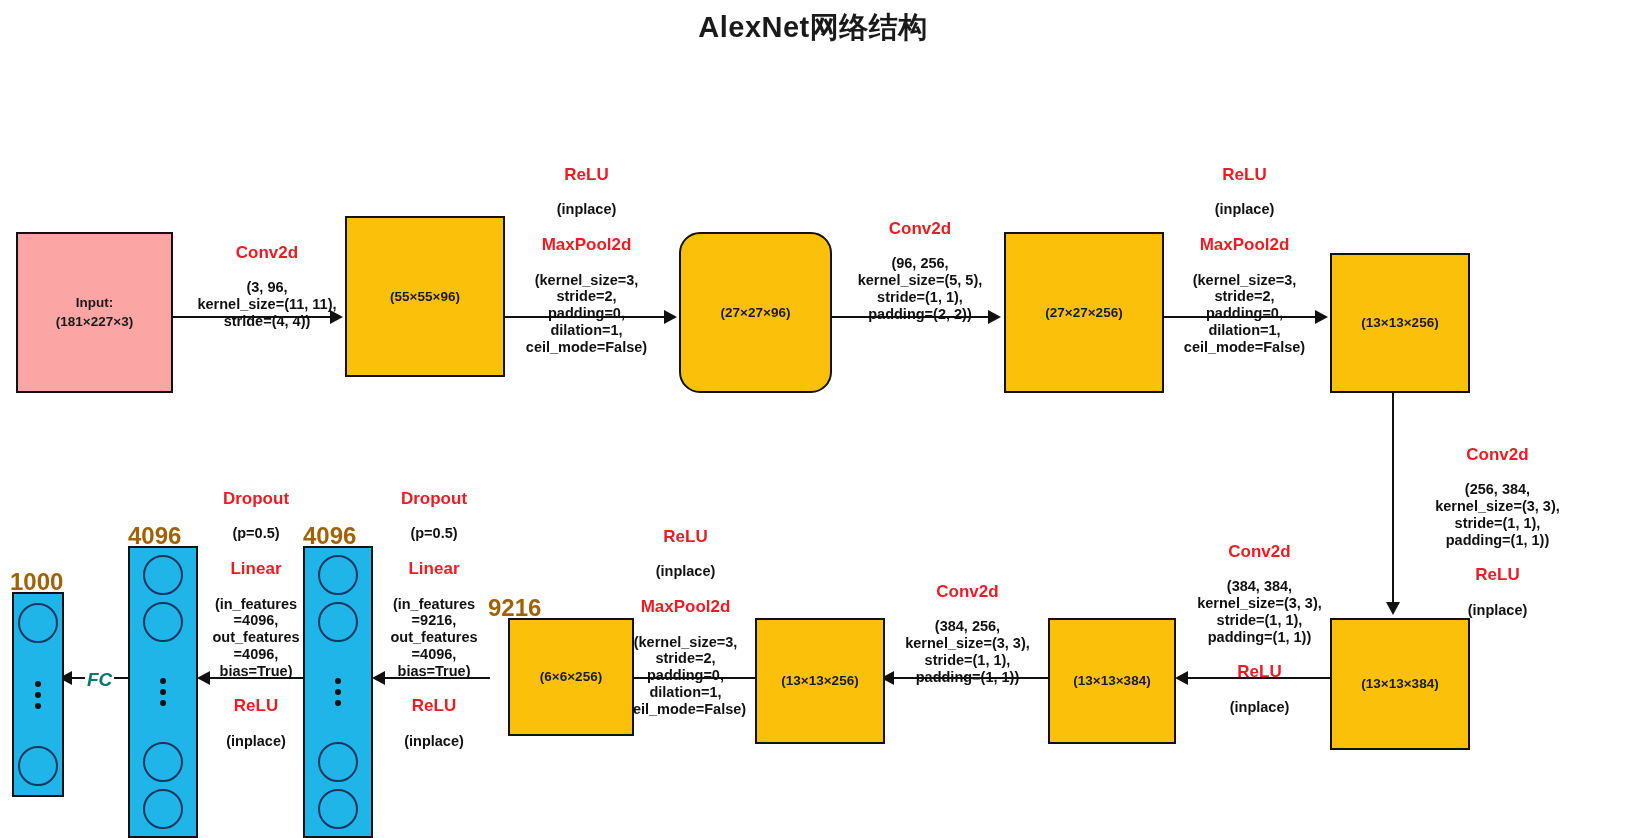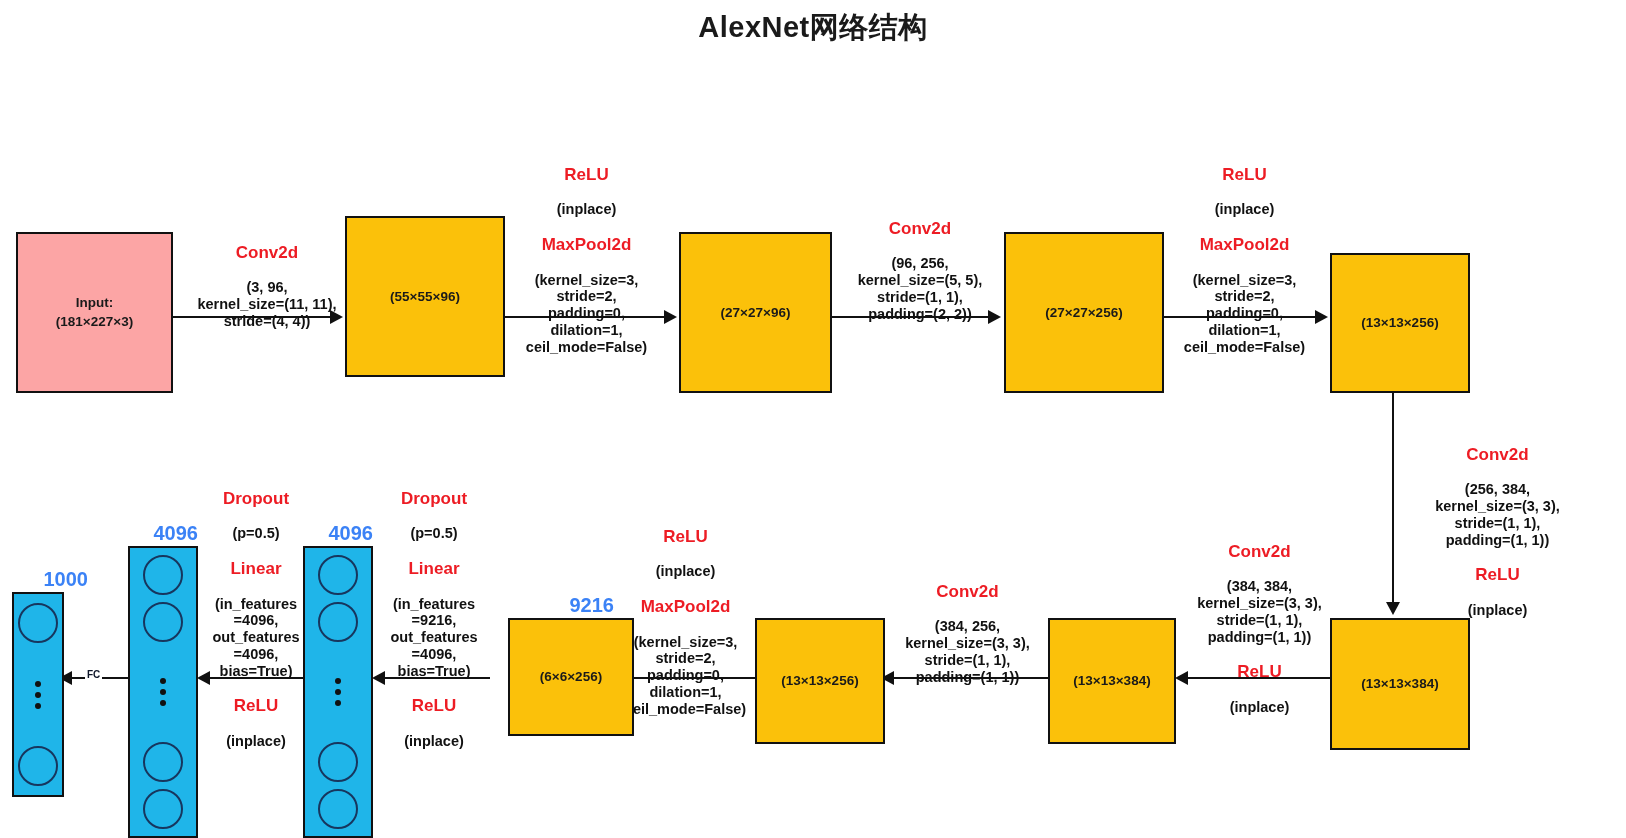--- a/index.html
+++ b/index.html
@@ -24,22 +24,22 @@
     font-size:13.5px;font-weight:bold;color:#1a1a1a;text-align:center;
     line-height:1.15;white-space:nowrap;
   }
   .block.red{background:#fca5a5;}
   .block.red .blabel{line-height:1.35;}
   .block.orange{background:#FBC10A;}
   .block.blue{background:#1FB5E9;}
 
   
   .cap{
-    position:absolute;font-size:20px;font-weight:bold;color:#3b82f6;
-    text-align:right;white-space:nowrap;
+    position:absolute;font-size:24px;font-weight:bold;color:#a16207;
+    text-align:left;white-space:nowrap;
   }
 
   
   .neurons{
     position:absolute;left:0;top:0;width:100%;height:100%;
     display:flex;flex-direction:column;align-items:center;
     justify-content:space-between;padding:7px 0;box-sizing:border-box;
     pointer-events:none;
   }
   .neuron{
@@ -70,22 +70,22 @@
   }
 
   
   .ann{
     position:absolute;text-align:center;line-height:1.16;
     font-size:14.5px;font-weight:bold;color:#111111;white-space:pre-line;
   }
   .ann .op{color:#ED1C24;font-size:17px;display:block;}
   .ann .sub{display:block;font-size:14.5px;color:#111111;}
   .fc-lbl{
-    position:absolute;font-size:10px;font-weight:bold;color:#0f172a;
-    background:#fff;padding:0 2px;
+    position:absolute;font-size:19px;font-weight:bold;color:#0f766e;
+    background:#fff;padding:0 2px;font-style:italic;
   }
 </style>
 </head>
 <body>
 
 <div id="stage">
 
   <div class="title">AlexNet网络结构</div>
 
   <div class="block red" style="left:16px;top:232px;width:157px;height:161px;">
@@ -114,21 +114,21 @@
     <span class="op">ReLU</span>
     <span class="sub">(inplace)</span>
     <span class="op">MaxPool2d</span>
     <span class="sub">(kernel_size=3,
 stride=2,
 padding=0,
 dilation=1,
 ceil_mode=False)</span>
   </div>
 
-  <div class="block orange" style="left:679px;top:232px;width:153px;height:161px;">
+  <div class="block orange" style="left:679px;top:232px;width:153px;height:161px;border-radius:21px;">
     <div class="blabel">(27×27×96)</div>
   </div>
 
   <div class="hline" style="left:832px;top:316px;width:157px;"></div>
   <div class="arrow-r" style="left:988px;top:310px;"></div>
   <div class="ann" style="left:830px;top:202px;width:180px;">
     <span class="op">Conv2d</span>
     <span class="sub">(96, 256,
 kernel_size=(5, 5),
 stride=(1, 1),
@@ -285,21 +285,21 @@
         <div class="neuron"></div>
         <div class="neuron"></div>
       </div>
     </div>
   </div>
 
   <div class="hline" style="left:70px;top:677px;width:60px;"></div>
   <div class="arrow-l" style="left:59px;top:671px;"></div>
   <div class="fc-lbl" style="left:85px;top:669px;">FC</div>
 
-  <div class="cap" style="left:10px;top:568px;width:56px;margin-left:22px;">1000</div>
+  <div class="cap" style="left:10px;top:568px;width:56px;">1000</div>
   <div class="block blue" style="left:12px;top:592px;width:52px;height:205px;">
     <div class="neurons" style="padding:9px 0;">
       <div class="neuron"></div>
       <div class="ndots">
           <i></i>
           <i></i>
           <i></i>
         </div>
       <div class="neuron"></div>
     </div>

